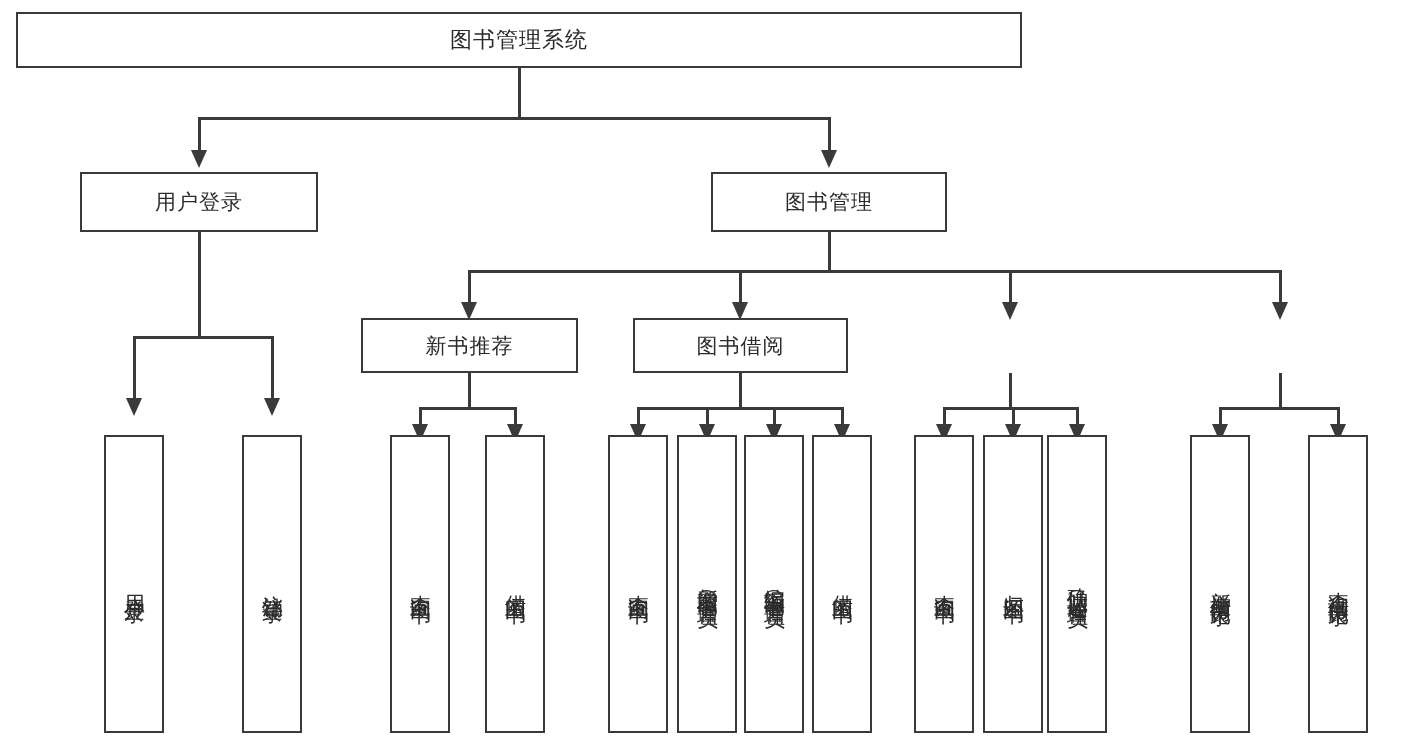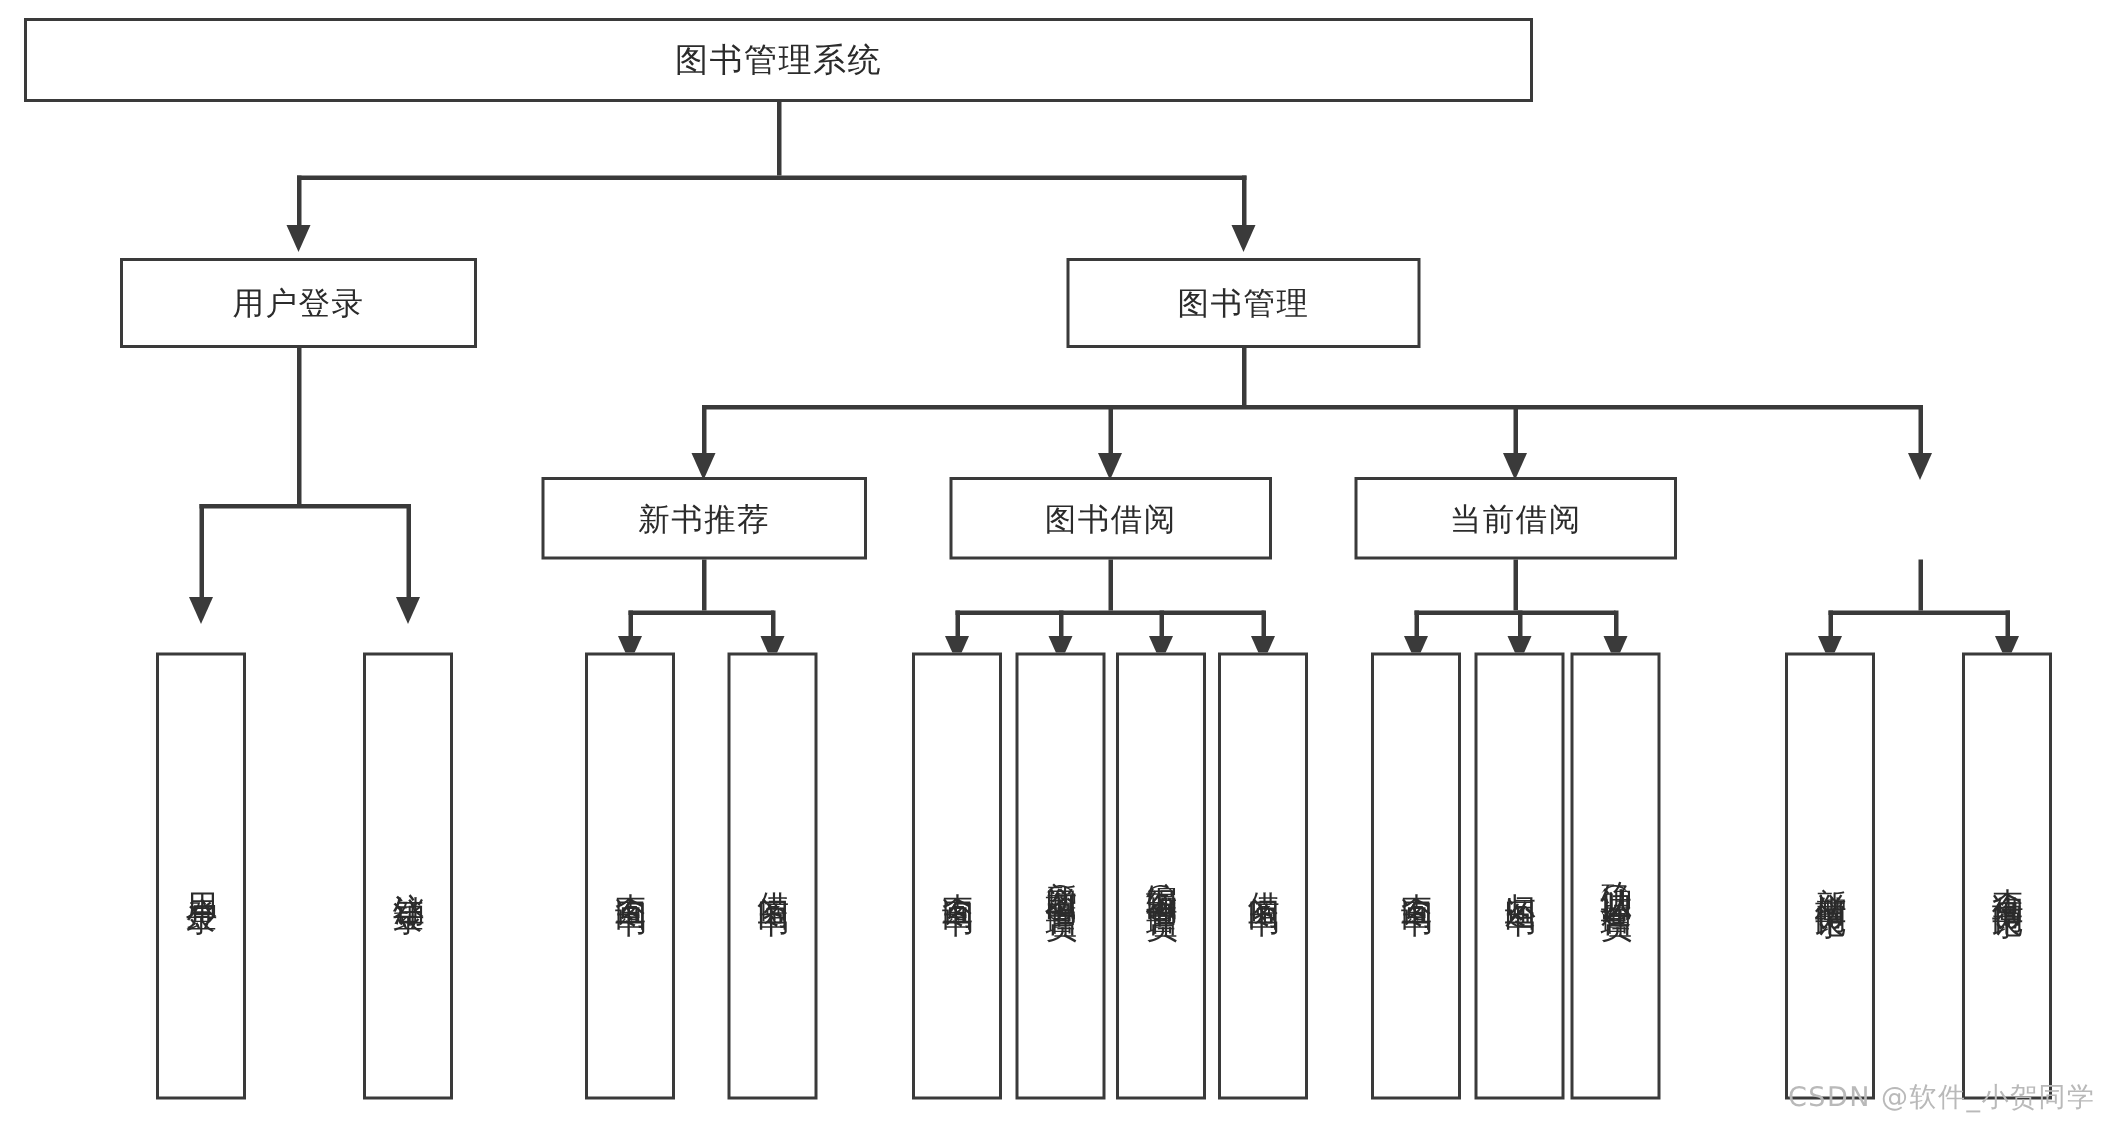--- a/index.html
+++ b/index.html
@@ -108,23 +108,20 @@
   <div class="arrow" style="left:1002px;top:302px;"></div>
   <div class="ln v" style="left:1279px;top:270px;height:34px;"></div>
   <div class="arrow" style="left:1272px;top:302px;"></div>
 
   <div class="node h" style="left:633px;top:318px;width:215px;height:55px;">
     <span>图书借阅</span>
   </div>
   <div class="node h" style="left:361px;top:318px;width:217px;height:55px;">
     <span>新书推荐</span>
   </div>
-  <div class="node h" style="left:903px;top:318px;width:215px;height:55px;">
-    <span>当前借阅</span>
-  </div>
 
   <div class="ln v" style="left:468px;top:373px;height:34px;"></div>
   <div class="ln h" style="left:419px;top:407px;width:97px;"></div>
   <div class="ln v" style="left:419px;top:407px;height:20px;"></div>
   <div class="arrow" style="left:412px;top:424px;"></div>
   <div class="ln v" style="left:514px;top:407px;height:20px;"></div>
   <div class="arrow" style="left:507px;top:424px;"></div>
 
   <div class="ln v" style="left:739px;top:373px;height:34px;"></div>
   <div class="ln h" style="left:637px;top:407px;width:206px;"></div>
@@ -190,15 +187,14 @@
     <span class="vtext">确认归还（管理员）</span>
   </div>
 
   <div class="node v" style="left:1190px;top:435px;width:60px;height:298px;">
     <span class="vtext">新增借阅记录</span>
   </div>
   <div class="node v" style="left:1308px;top:435px;width:60px;height:298px;">
     <span class="vtext">查询借阅记录</span>
   </div>
 
-  <div id="watermark">CSDN @软件_小贺同学</div>
 
 </div>
 
 </body></html>

